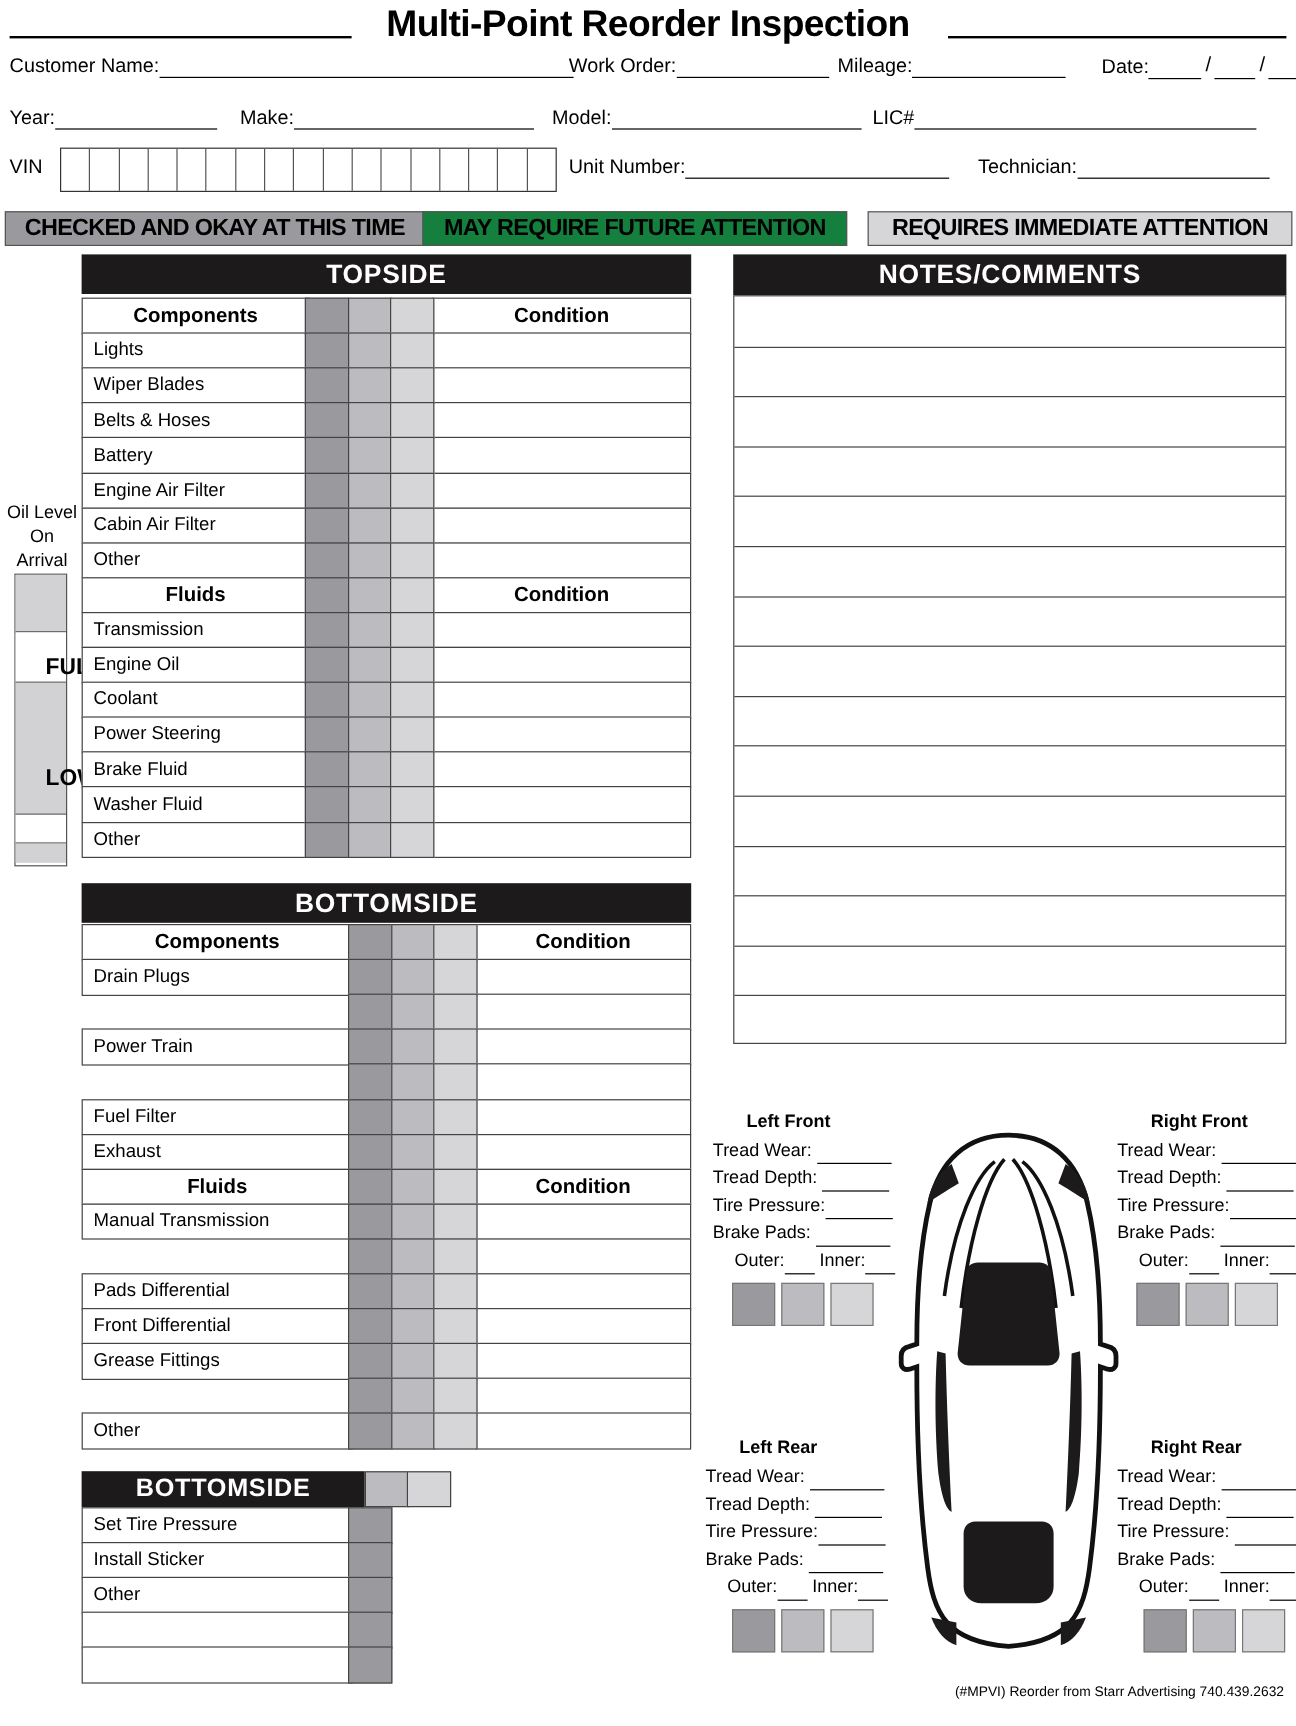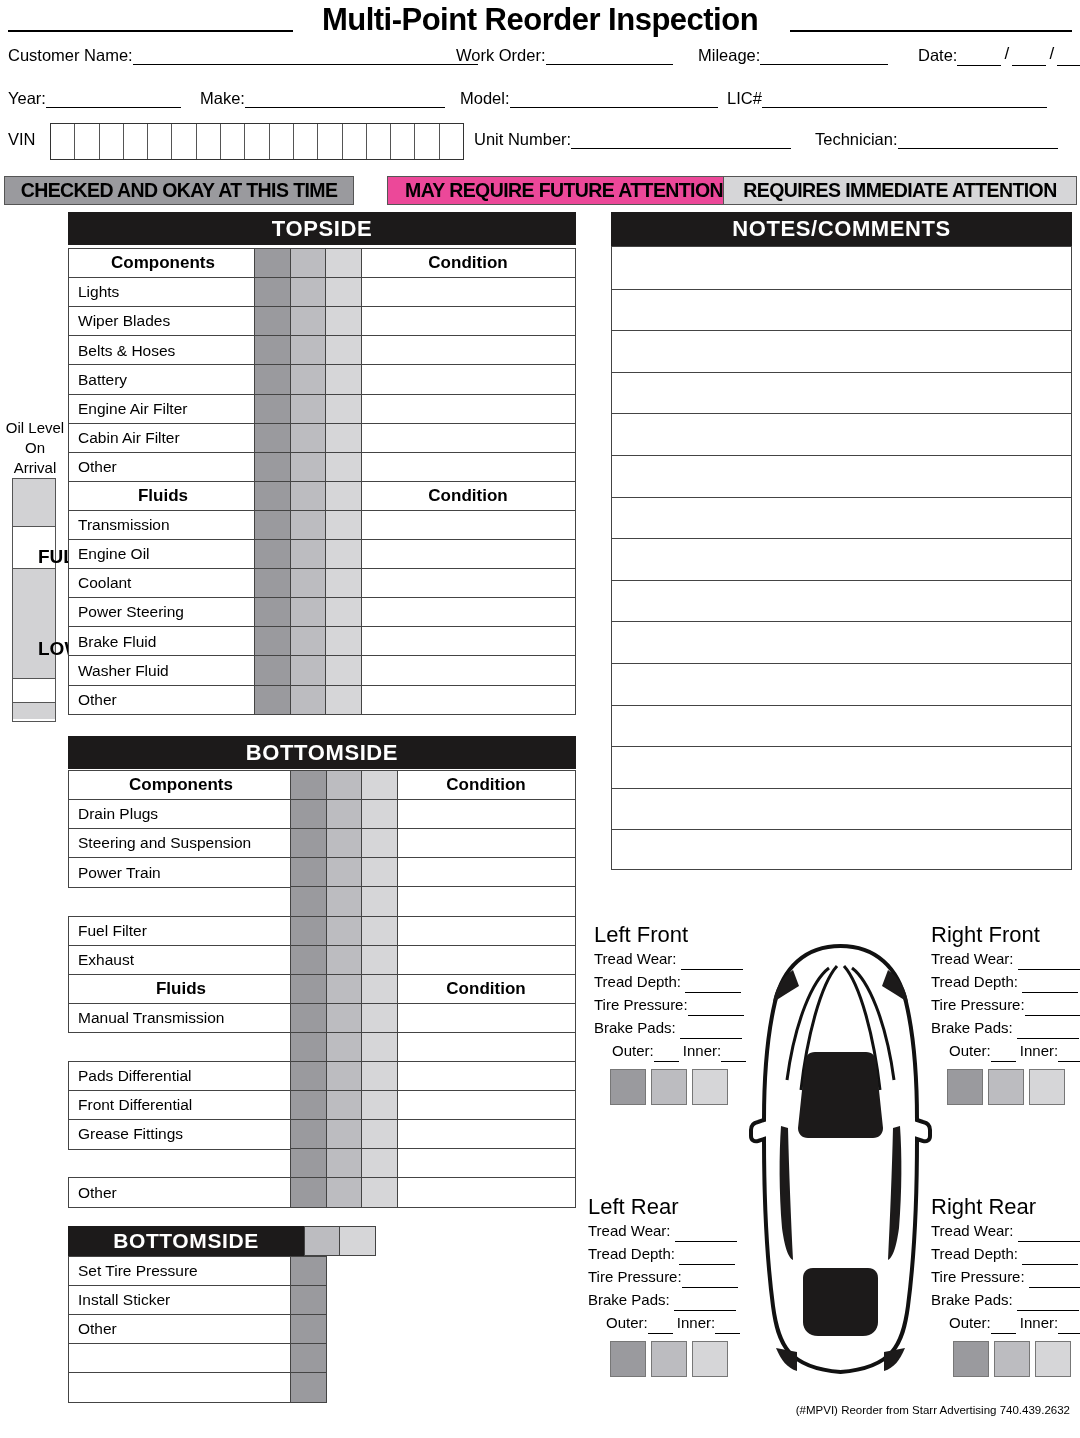--- a/index.html
+++ b/index.html
@@ -55,41 +55,41 @@
           font-size:19px;font-weight:bold;padding-left:26px;}
 
   
   #notesbox{position:absolute;left:611px;top:246px;width:461px;height:624px;
             border:1.8px solid #444;box-sizing:border-box;background:#fff;}
   #notesbox .nline{position:absolute;left:0;width:100%;height:0;
                    border-top:1.4px solid #444;}
 
   
   .tire{position:absolute;font-size:15px;line-height:23px;white-space:nowrap;}
-  .tire .tname{font-size:22px;font-weight:normal;line-height:25px;}
+  .tire .tname{font-size:15px;font-weight:bold;line-height:25px;margin-left:28px;}
   .tire .row{position:relative;}
   .tire .u{display:inline-block;border-bottom:1.5px solid #000;height:12px;
            vertical-align:bottom;}
   .swatches{margin-top:7px;display:flex;gap:5px;}
   .swatches span{width:36px;height:36px;border:1.5px solid #777;
                  display:block;box-sizing:border-box;}
 
   #footer{position:absolute;right:10px;top:1404px;font-size:11.5px;}
 </style>
 </head>
 <body>
 
 <div id="title">Multi-Point Reorder Inspection</div>
 <div class="rule" style="left:8px;top:30px;width:285px;"></div>
 <div class="rule" style="left:790px;top:30px;width:282px;"></div>
 
 <div class="fld" style="left:8px;top:46px;">
   <span>Customer Name:</span><span class="ln" style="width:345px;"></span>
 </div>
-<div class="fld" style="left:456px;top:46px;">
+<div class="fld" style="left:474px;top:46px;">
   <span>Work Order:</span><span class="ln" style="width:127px;"></span>
 </div>
 <div class="fld" style="left:698px;top:46px;">
   <span>Mileage:</span><span class="ln" style="width:128px;"></span>
 </div>
 <div class="fld" style="left:918px;top:46px;">
   <span>Date:</span><span class="ln" style="width:44px;"></span><span class="slash">/</span><span class="ln" style="width:34px;"></span><span class="slash">/</span><span class="ln" style="width:32px;"></span>
 </div>
 
 <div class="fld" style="left:8px;top:89px;">
@@ -131,21 +131,21 @@
 <div class="fld" style="left:474px;top:130px;">
   <span>Unit Number:</span><span class="ln" style="width:220px;"></span>
 </div>
 <div class="fld" style="left:815px;top:130px;">
   <span>Technician:</span><span class="ln" style="width:160px;"></span>
 </div>
 
 <div class="legend" style="left:4px;width:348px;background:#9a9a9e;">
   <span>CHECKED AND OKAY AT THIS TIME</span>
 </div>
-<div class="legend" style="left:352px;width:352px;background:#ec4899;margin-left:35px;">
+<div class="legend" style="left:352px;width:352px;background:#15803d;">
   <span>MAY REQUIRE FUTURE ATTENTION</span>
 </div>
 <div class="legend" style="left:723px;width:352px;background:#d6d6d8;">
   <span>REQUIRES IMMEDIATE ATTENTION</span>
 </div>
 
 <div id="oilwrap">
   <div id="oiltxt">
     <div>Oil Level</div>
     <div>On Arrival</div>
@@ -290,23 +290,20 @@
     <div class="trow head" style="top: 0px; height: 30.5px; width: 226px;">
       <span class="lbl">Components</span>
     </div>
     <div class="trow" style="top: 0px; height: 30.5px; left: 328px; width: 180px;">
       <span class="lbl" style="left: 0px; width: 100%; text-align: center; font-weight: bold; font-size: 17px;">Condition</span>
     </div>
     <div class="trow" style="top: 29.1px; height: 30.5px; width: 226px;">
       <span class="lbl">Drain Plugs</span>
     </div>
     <div class="trow" style="top: 29.1px; height: 30.5px; left: 328px; width: 180px;"></div>
-    <div class="trow" style="top: 58.2px; height: 30.5px; width: 226px;">
-      <span class="lbl">Steering and Suspension</span>
-    </div>
     <div class="trow" style="top: 58.2px; height: 30.5px; left: 328px; width: 180px;"></div>
     <div class="trow" style="top: 87.3px; height: 30.5px; width: 226px;">
       <span class="lbl">Power Train</span>
     </div>
     <div class="trow" style="top: 87.3px; height: 30.5px; left: 328px; width: 180px;"></div>
     <div class="trow" style="top: 116.4px; height: 30.5px; left: 328px; width: 180px;"></div>
     <div class="trow" style="top: 145.5px; height: 30.5px; width: 226px;">
       <span class="lbl">Fuel Filter</span>
     </div>
     <div class="trow" style="top: 145.5px; height: 30.5px; left: 328px; width: 180px;"></div>

